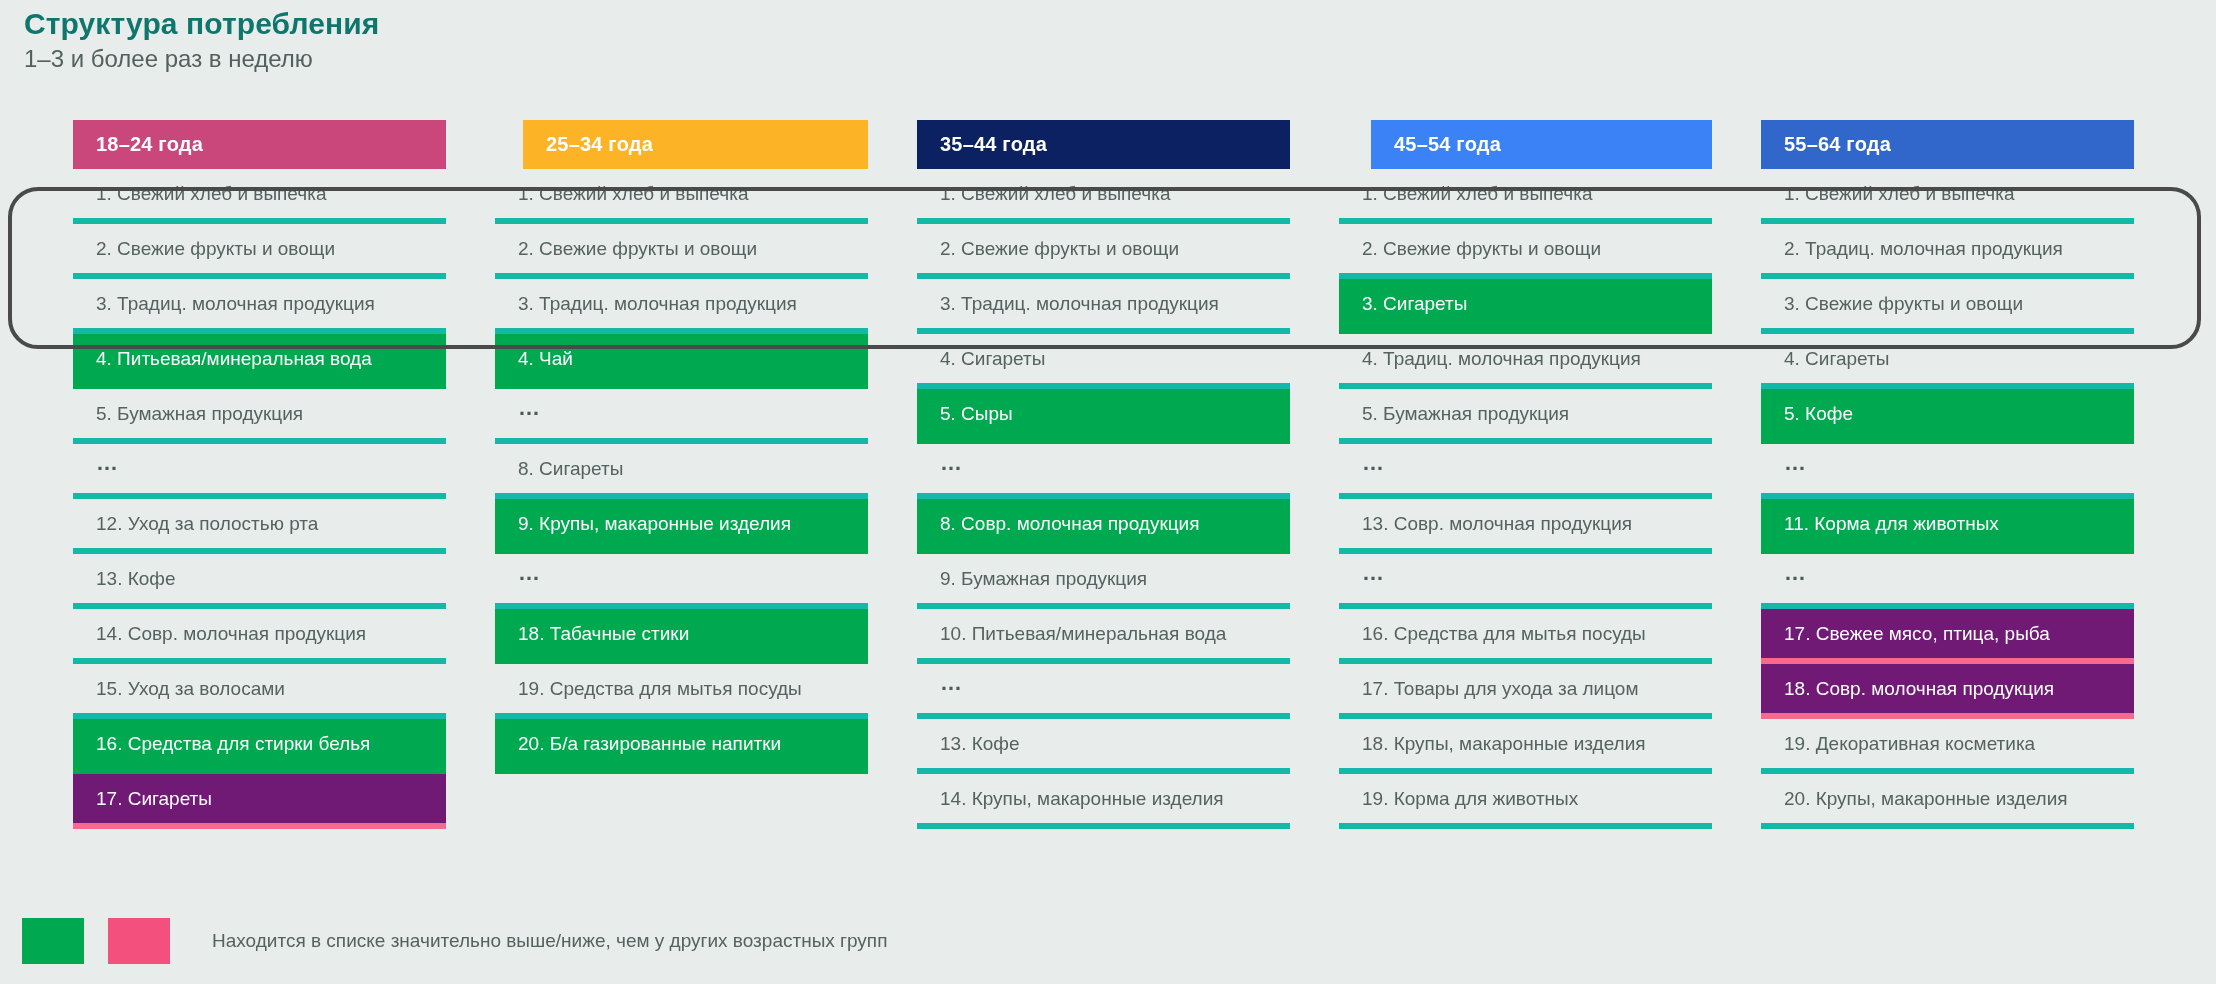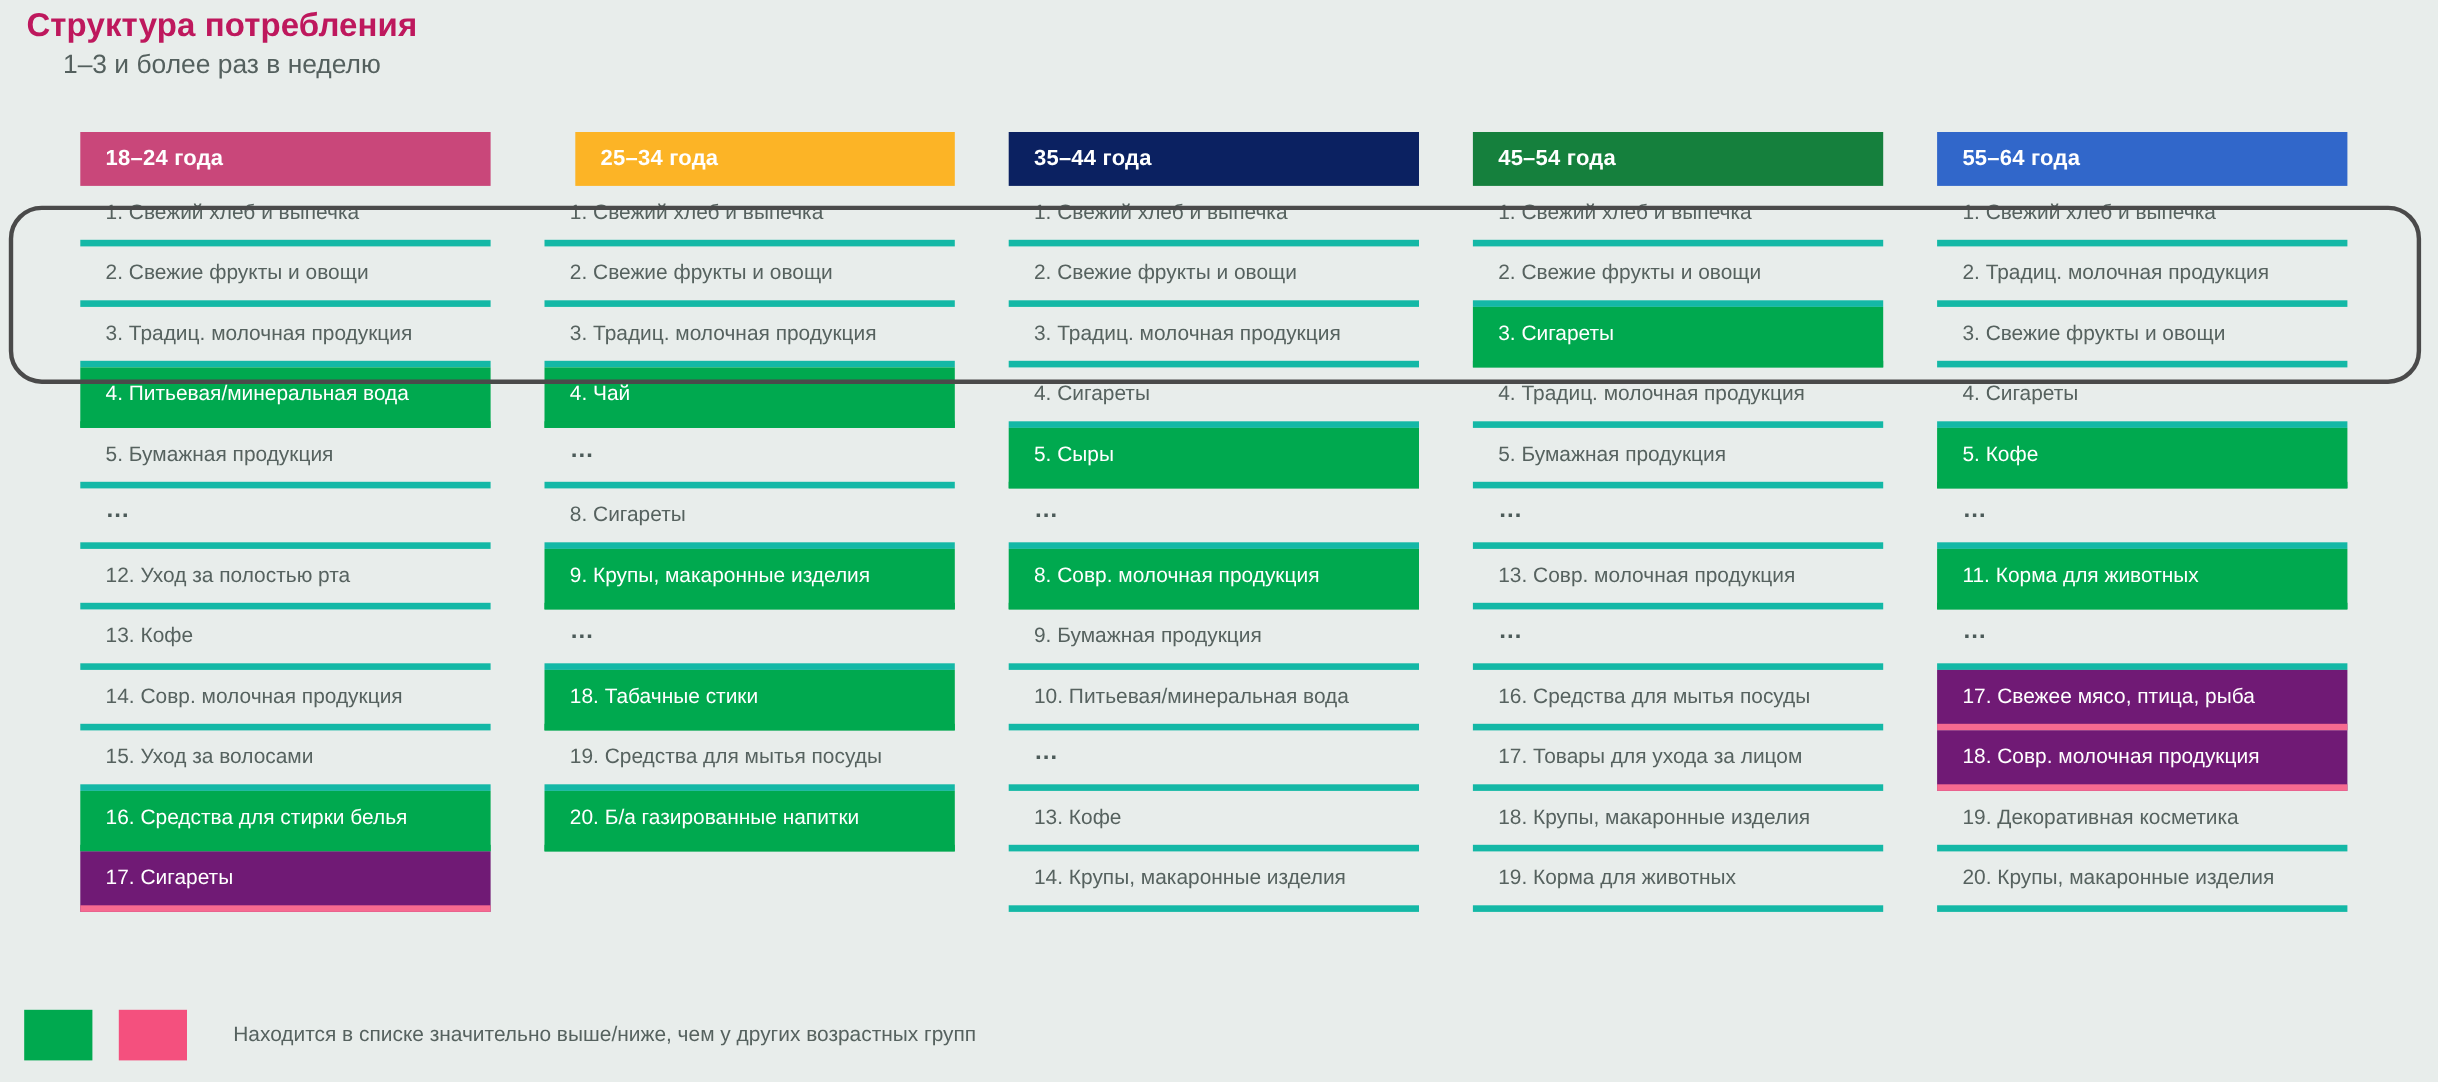--- a/index.html
+++ b/index.html
@@ -8,26 +8,26 @@
     background:#e8edeb;
     font-family:"Liberation Sans","DejaVu Sans",sans-serif;
     overflow:hidden;
     position:relative;
   }
   .page{position:relative;width:2216px;height:984px;}
 
   
   .heading{position:absolute;left:24px;top:6px;}
   .title{
-    font-size:30px;font-weight:bold;color:#be185d;letter-spacing:.1px;
+    font-size:30px;font-weight:bold;color:#0f766e;letter-spacing:.1px;
     line-height:1.18;margin:0;
   }
   .subtitle{
     font-size:24px;font-weight:normal;color:#54605e;
-    line-height:1.2;margin:4px 0 0 0;text-align:center;
+    line-height:1.2;margin:4px 0 0 0;
   }
 
   
   .columns{
     position:absolute;left:73px;top:120px;
     display:flex;gap:0;
   }
   .col{width:373px;margin-right:49px;}
   .col:last-child{margin-right:0;}
 
@@ -197,21 +197,21 @@
           </div>
           <div class="row">
             <span>13. Кофе</span>
           </div>
           <div class="row">
             <span>14. Крупы, макаронные изделия</span>
           </div>
         </div>
       </div>
       <div class="col">
-        <div class="col-header" style="background: #15803d;">45–54 года</div>
+        <div class="col-header" style="background: #3b82f6; margin-left: 32px;">45–54 года</div>
         <div class="rows">
           <div class="row">
             <span>1. Свежий хлеб и выпечка</span>
           </div>
           <div class="row">
             <span>2. Свежие фрукты и овощи</span>
           </div>
           <div class="row hl-green">
             <span>3. Сигареты</span>
           </div>

